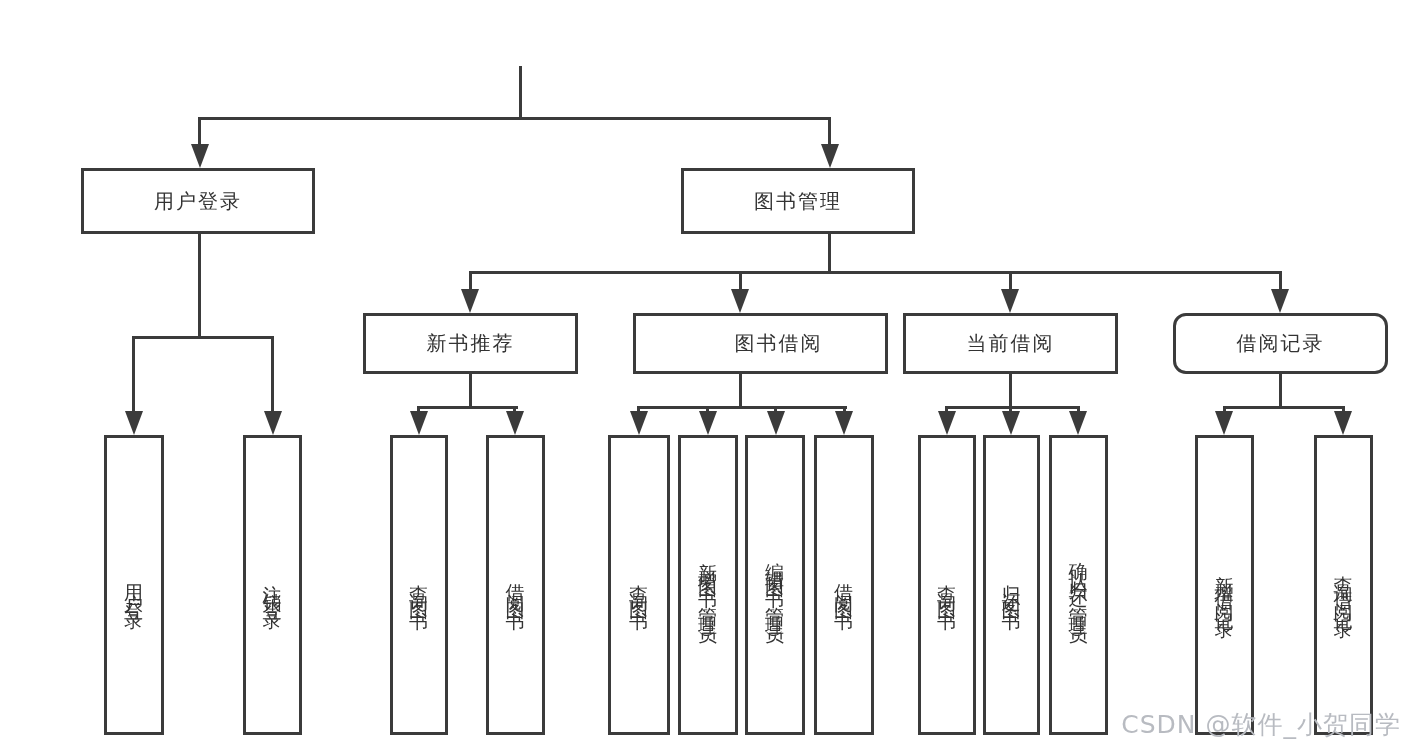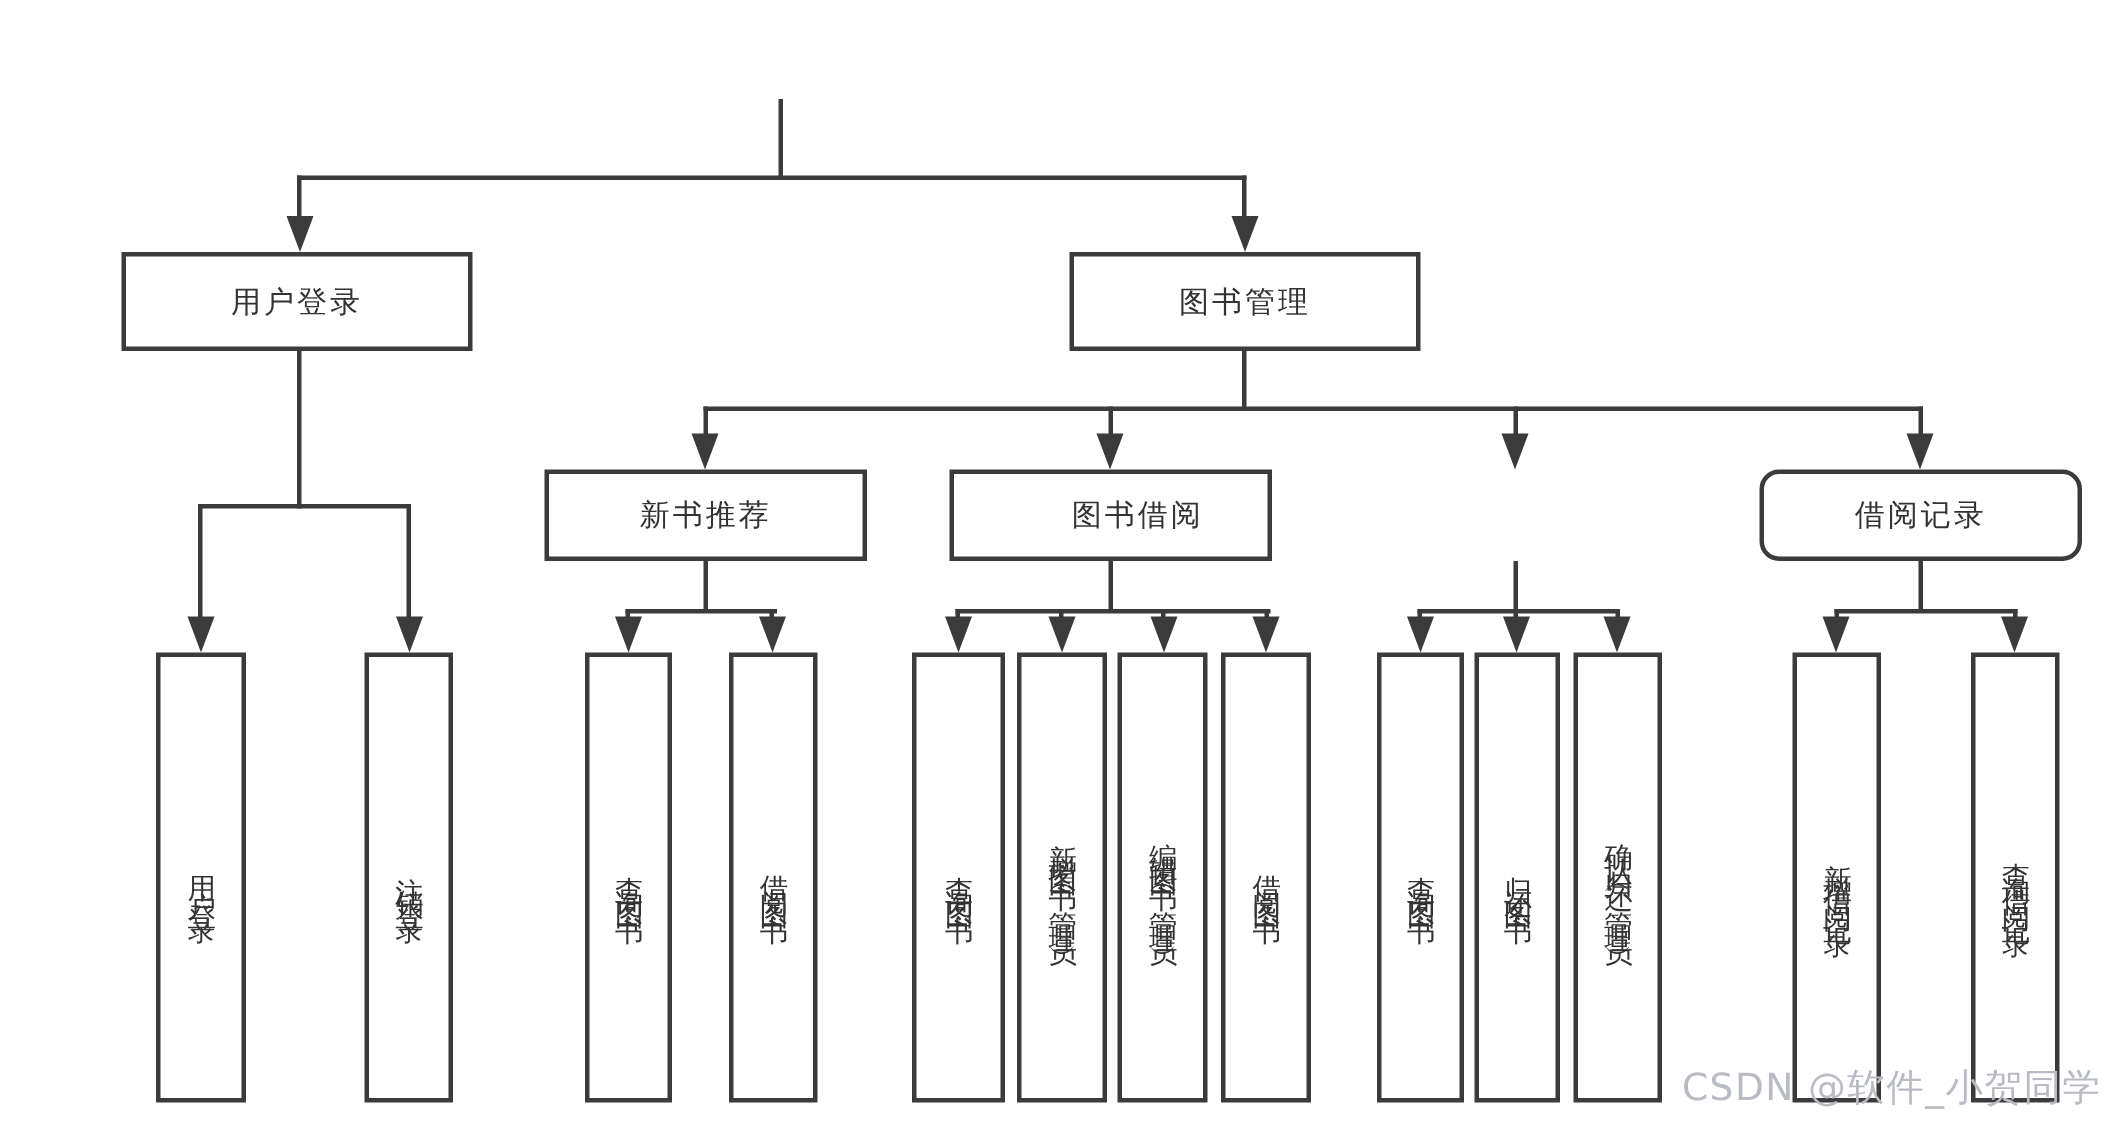--- a/index.html
+++ b/index.html
@@ -65,21 +65,21 @@
   <div class="vl" style="left:519px;top:66px;height:53px;"></div>
   <div class="hl" style="left:198px;top:117px;width:633px;"></div>
   <div class="vl" style="left:198px;top:117px;height:31px;"></div>
   <div class="arrow-down" style="left:191px;top:144px;"></div>
   <div class="vl" style="left:828px;top:117px;height:31px;"></div>
   <div class="arrow-down" style="left:821px;top:144px;"></div>
 
   <div class="box" style="left:81px;top:168px;width:234px;height:66px;">
     <span>用户登录</span>
   </div>
-  <div class="box" style="left:713px;top:168px;width:234px;height:66px;">
+  <div class="box" style="left:681px;top:168px;width:234px;height:66px;">
     <span>图书管理</span>
   </div>
 
   <div class="vl" style="left:198px;top:234px;height:105px;"></div>
   <div class="hl" style="left:132px;top:336px;width:142px;"></div>
   <div class="vl" style="left:132px;top:336px;height:78px;"></div>
   <div class="arrow-down" style="left:125px;top:411px;"></div>
   <div class="vl" style="left:271px;top:336px;height:78px;"></div>
   <div class="arrow-down" style="left:264px;top:411px;"></div>
 
@@ -90,22 +90,25 @@
   <div class="vl" style="left:739px;top:271px;height:21px;"></div>
   <div class="arrow-down" style="left:731px;top:289px;"></div>
   <div class="vl" style="left:1009px;top:271px;height:21px;"></div>
   <div class="arrow-down" style="left:1001px;top:289px;"></div>
   <div class="vl" style="left:1279px;top:271px;height:21px;"></div>
   <div class="arrow-down" style="left:1271px;top:289px;"></div>
 
   <div class="box" style="left:363px;top:313px;width:215px;height:61px;">
     <span>新书推荐</span>
   </div>
-  <div class="box" style="left:633px;top:313px;width:215px;height:61px;padding-left:36px;">
+  <div class="box" style="left:633px;top:313px;width:255px;height:61px;padding-left:36px;">
     <span>图书借阅</span>
+  </div>
+  <div class="box" style="left:903px;top:313px;width:215px;height:61px;">
+    <span>当前借阅</span>
   </div>
   <div class="box" style="left:1173px;top:313px;width:215px;height:61px;border-radius:13px;">
     <span>借阅记录</span>
   </div>
 
   <div class="vl" style="left:469px;top:374px;height:34px;"></div>
   <div class="hl" style="left:417px;top:406px;width:101px;"></div>
   <div class="vl" style="left:417px;top:406px;height:8px;"></div>
   <div class="arrow-down" style="left:410px;top:411px;"></div>
   <div class="vl" style="left:513px;top:406px;height:8px;"></div>

